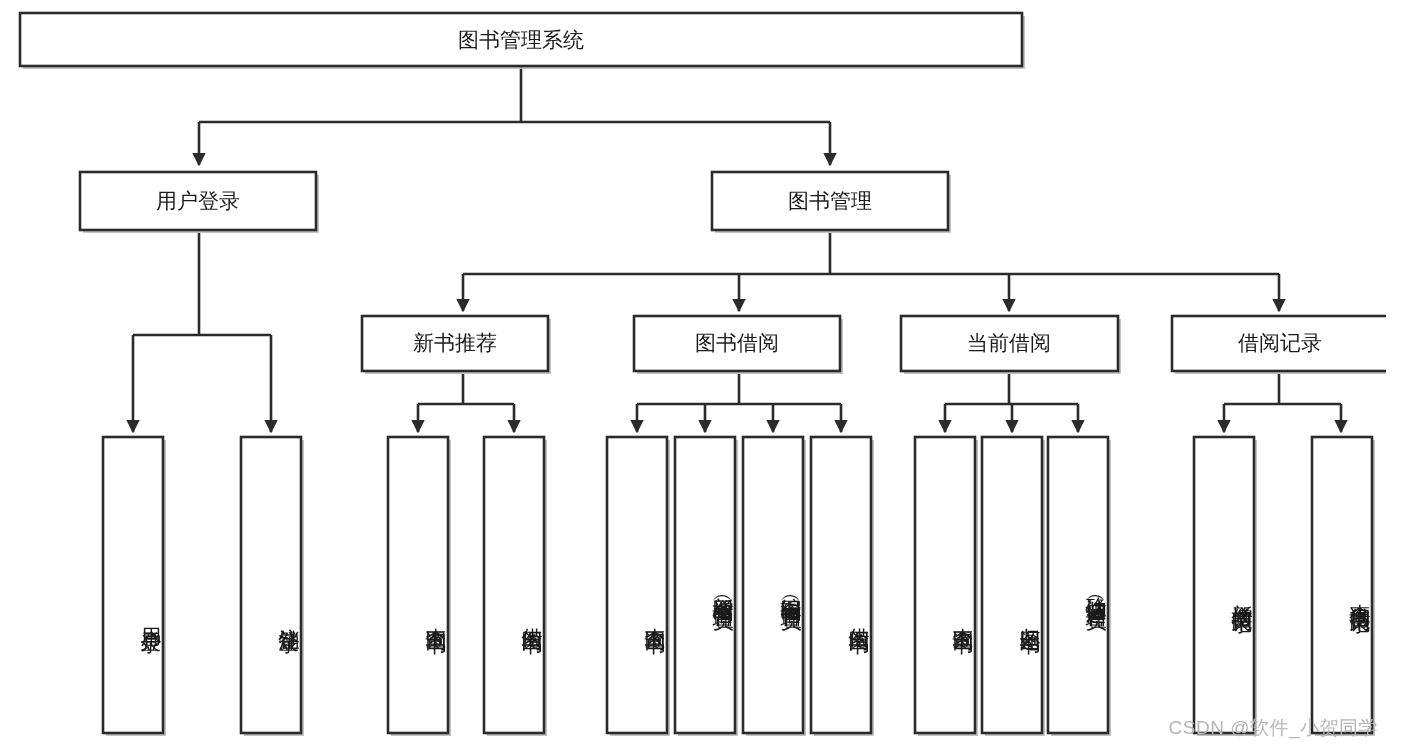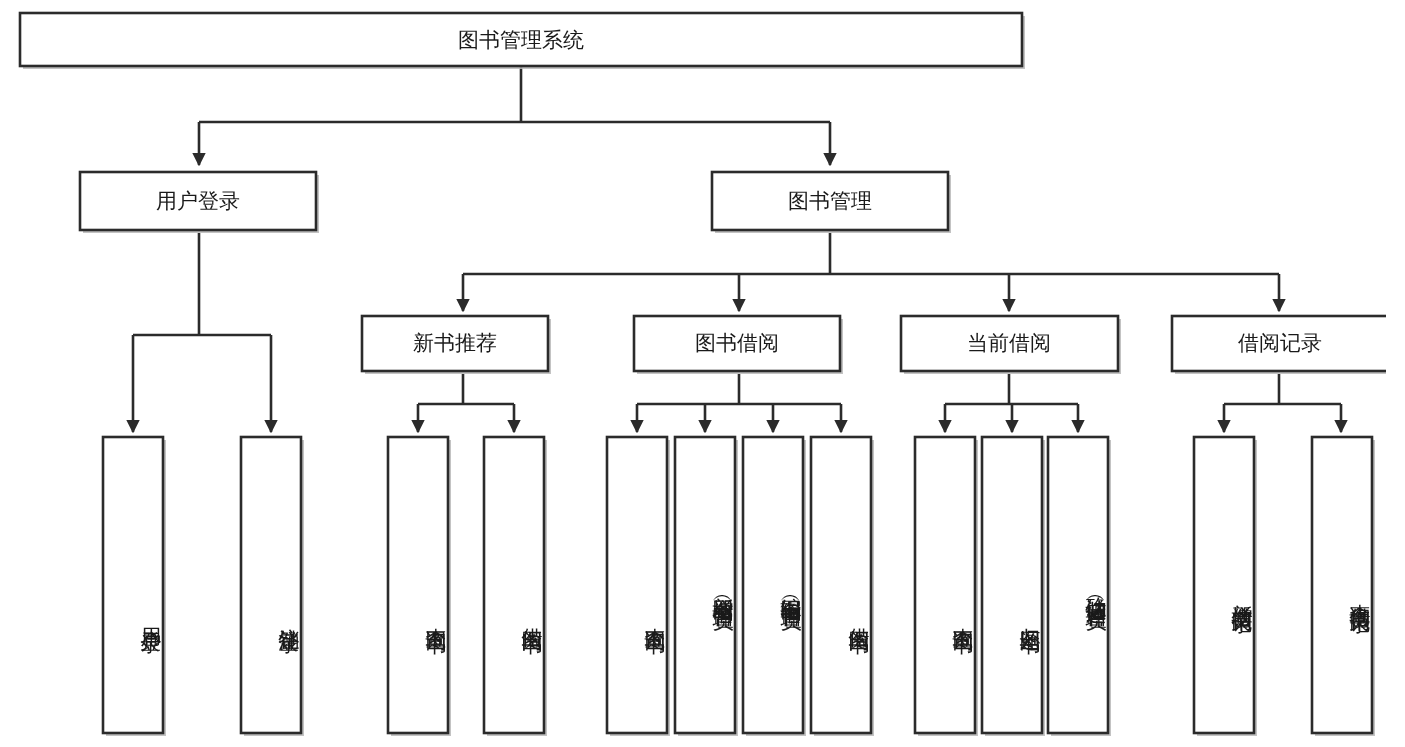--- a/index.html
+++ b/index.html
@@ -261,14 +261,15 @@
   <div class="leaf-label" style="left:743px; top:445px; width:60px; height:288px;">编辑图书（管理员）</div>
   <div class="leaf-label" style="left:811px; top:500px; width:60px; height:230px;">借阅图书</div>
 
   <div class="leaf-label" style="left:915px; top:500px; width:60px; height:230px;">查询图书</div>
   <div class="leaf-label" style="left:982px; top:500px; width:60px; height:230px;">归还图书</div>
   <div class="leaf-label" style="left:1048px; top:445px; width:60px; height:288px;">确认归还（管理员）</div>
 
   <div class="leaf-label" style="left:1194px; top:455px; width:60px; height:275px;">新增借阅记录</div>
   <div class="leaf-label" style="left:1312px; top:455px; width:60px; height:275px;">查询借阅记录</div>
 
+  <div class="watermark">CSDN @软件_小贺同学</div>
 
 </div>
 
 </body></html>

